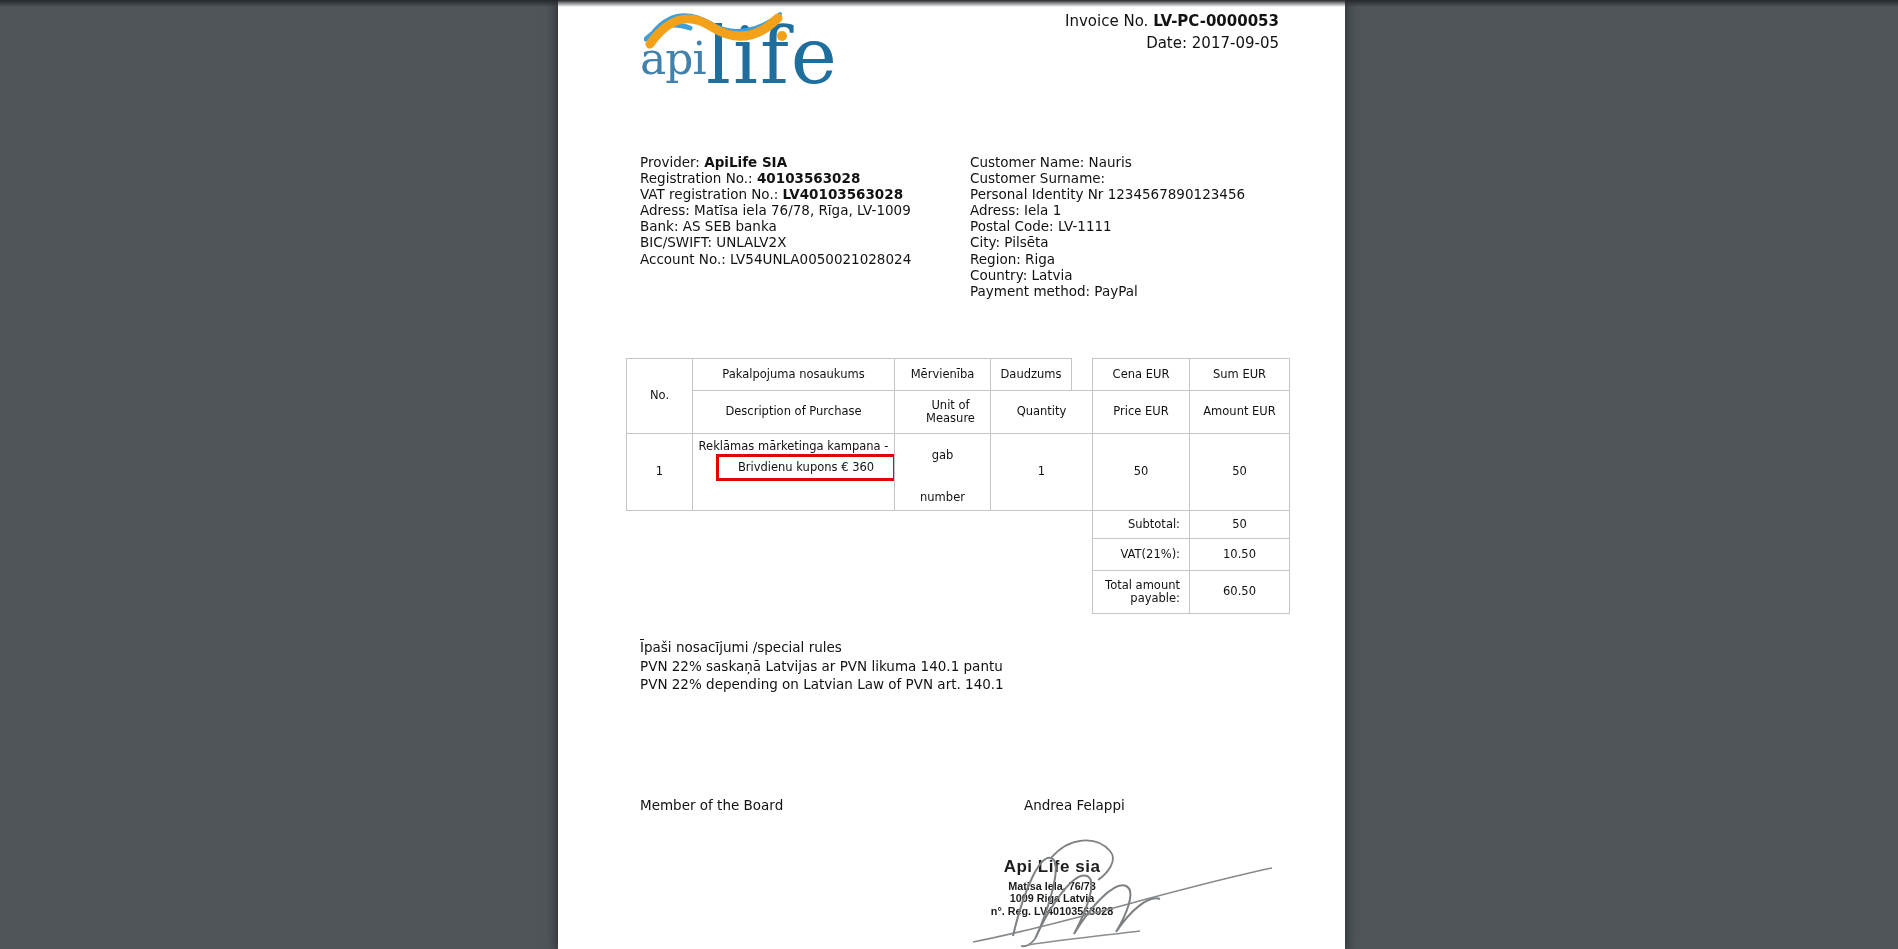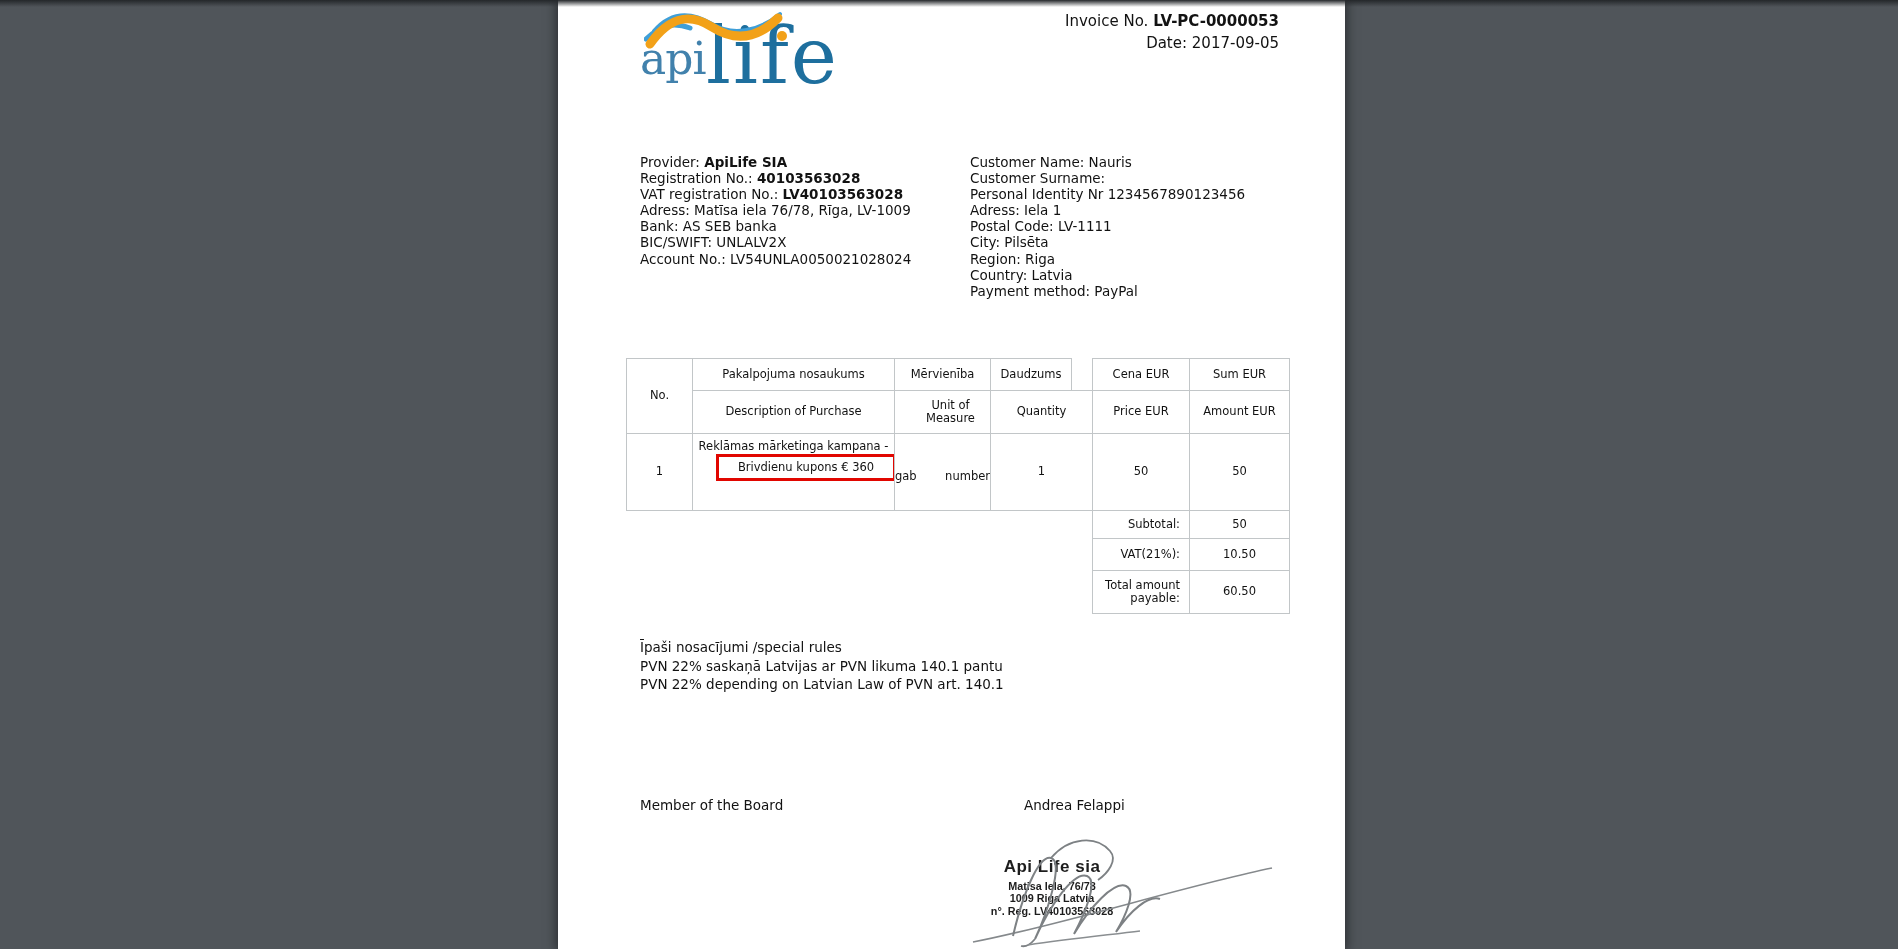--- a/index.html
+++ b/index.html
@@ -53,21 +53,21 @@
     text-align:center; line-height:13.5px;
   }
   .cell.right { justify-content:flex-end; text-align:right; padding-right:9px; }
   .desc-cell { display:block; }
   .desc-l1 { position:absolute; left:0; top:6px; width:100%; text-align:center; }
   .red-box {
     position:absolute; left:23px; top:20px; width:180px; height:27px;
     border:3px solid #e10600;
     display:flex; align-items:center; justify-content:center;
   }
-  .unit-cell { flex-direction:row; justify-content:space-between; padding:15px 0 6px 0; }
+  .unit-cell { flex-direction:column; justify-content:space-between; padding:15px 0 6px 0; }
 
   
   .notes { position:absolute; left:82px; top:638px; font-size:13.5px; line-height:18.5px; }
   .words { position:absolute; left:82px; top:719px; font-size:13.5px; line-height:19.5px; }
 
   
   .board { position:absolute; left:82px; top:797px; width:640px; font-size:13.5px; }
   .board .name { position:absolute; left:384px; top:0; }
 
   .stamp { position:absolute; left:418px; top:857px; width:152px; text-align:center; color:#1d1d1d; font-family:"Liberation Sans","DejaVu Sans",sans-serif; }

